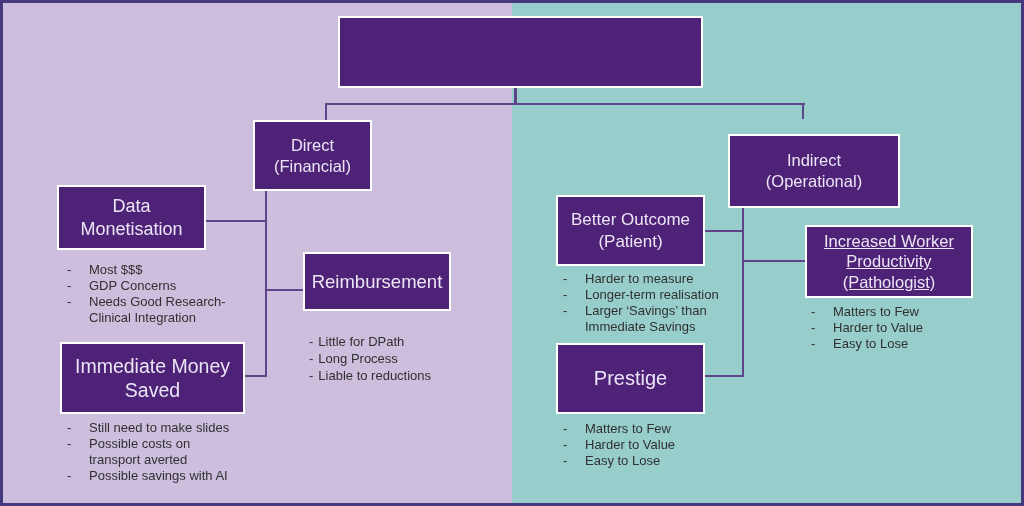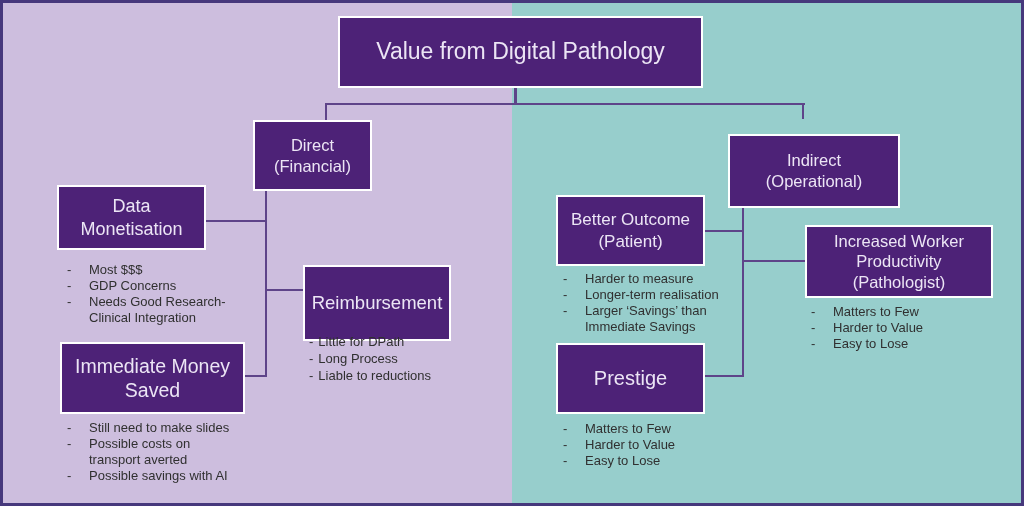--- a/index.html
+++ b/index.html
@@ -29,29 +29,29 @@
   .title-box{left:335px;top:13px;width:365px;height:72px;flex-direction:column;}
   .title-line1{font-size:23px;line-height:1.3;}
   .title-line2{font-size:20px;line-height:1.25;}
 
   .n-direct{left:250px;top:117px;width:119px;height:71px;}
   .n-direct .node-label{font-size:16.5px;}
   .n-indirect{left:725px;top:131px;width:172px;height:74px;}
   .n-indirect .node-label{font-size:16.5px;}
   .n-datamon{left:54px;top:182px;width:149px;height:65px;}
   .n-datamon .node-label{font-size:18px;}
-  .n-reimb{left:300px;top:262px;width:148px;height:76px;}
+  .n-reimb{left:300px;top:249px;width:148px;height:59px;}
   .n-reimb .node-label{font-size:18.5px;}
   .n-immediate{left:57px;top:339px;width:185px;height:72px;}
   .n-immediate .node-label{font-size:19.5px;}
   .n-better{left:553px;top:192px;width:149px;height:71px;}
   .n-better .node-label{font-size:17px;}
   .n-prestige{left:553px;top:340px;width:149px;height:71px;}
   .n-prestige .node-label{font-size:20px;}
-  .n-increased{left:802px;top:222px;width:188px;height:73px;}
+  .n-increased{left:802px;top:222px;width:168px;height:73px;text-decoration:underline;}
   .n-increased .node-label{font-size:16.5px;}
 
   .line{position:absolute;background:var(--connector,#5e4489);}
 
   .bullets{position:absolute;font-size:13px;line-height:16px;color:#303030;}
   .bullet-row{display:flex;align-items:flex-start;}
   .bullets.hanging .dash{flex:0 0 26px;padding-left:4px;box-sizing:border-box;}
   .bullets.tight .dash{flex:0 0 auto;margin-right:5px;}
   .bullet-text{white-space:pre-line;}
   .b-datamon{left:60px;top:259px;width:195px;}
@@ -77,21 +77,20 @@
   <div class="line" style="left:203px;top:217px;width:59px;height:2px;"></div>
   <div class="line" style="left:262px;top:286px;width:38px;height:2px;"></div>
   <div class="line" style="left:242px;top:372px;width:22px;height:2px;"></div>
 
   <div class="line" style="left:739px;top:189px;width:2px;height:185px;"></div>
   <div class="line" style="left:702px;top:227px;width:37px;height:2px;"></div>
   <div class="line" style="left:739px;top:257px;width:63px;height:2px;"></div>
   <div class="line" style="left:702px;top:372px;width:37px;height:2px;"></div>
 
   <div class="node title-box">
-    <span class="title-line1">Value from Digital Pathology</span>
   </div>
 
   <div class="node n-direct">
     <span class="node-label">Direct
 (Financial)</span>
   </div>
   <div class="node n-indirect">
     <span class="node-label">Indirect
 (Operational)</span>
   </div>

